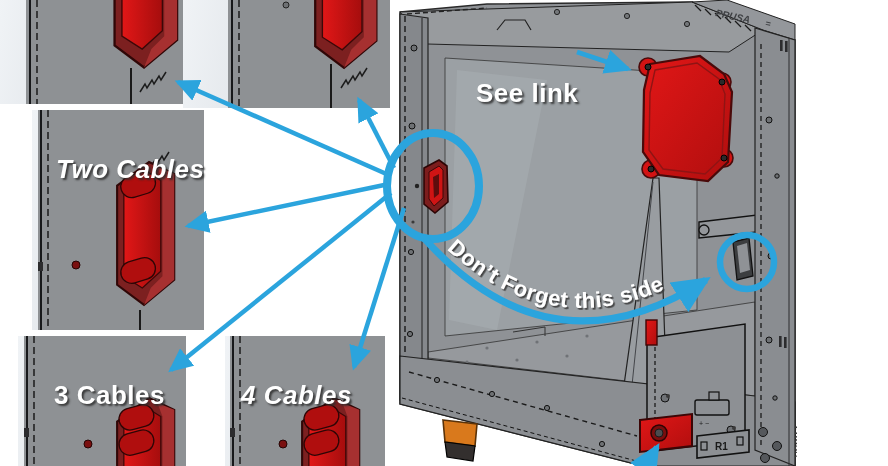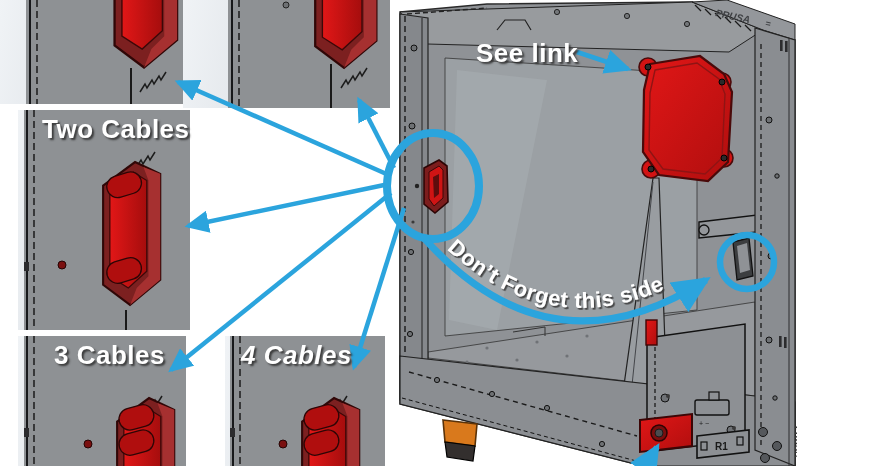--- a/index.html
+++ b/index.html
@@ -1,21 +1,21 @@
 <!DOCTYPE html>
 <html><head>
 <meta charset="utf-8">
 <style>
   html,body{margin:0;padding:0;background:#fff;}
   .canvas{position:relative;width:888px;height:466px;background:#fff;overflow:hidden;
           font-family:"Liberation Sans","DejaVu Sans",sans-serif;}
   .tile{position:absolute;background:linear-gradient(100deg,#f0f3f6 0%,#e3e7eb 35%,#ccd2d7 100%);}
   .tile svg{position:absolute;left:0;top:0;}
   .tile-label,.see-link-label{position:absolute;color:#fff;font-weight:bold;font-size:26px;
-          letter-spacing:.5px;text-shadow:2px 2px 2px rgba(45,45,45,.85);white-space:nowrap;z-index:30;}
+          letter-spacing:.5px;text-shadow:2px 2px 2px rgba(45,45,45,.85);white-space:nowrap;z-index:30;margin-top:40px;}
   .main-view{position:absolute;left:397px;top:0;}
   .overlay{position:absolute;left:0;top:0;z-index:25;pointer-events:none;}
   .curved-note{font-weight:bold;font-size:22px;letter-spacing:.5px;fill:#fff;}
 </style>
 </head>
 <body>
 
 <div class="canvas">
 
   <div class="tile" style="left:0;top:0;width:190px;height:104px;">
@@ -48,21 +48,21 @@
       <g transform="translate(116,-96) scale(0.9)">
         <path d="M18,40 L56,12 L86,26 L86,152 L50,182 L18,158 Z" fill="#7c2020" stroke="#300707" stroke-width="2.5"></path>
         <path d="M66,18 L86,26 L86,152 L50,182 L58,162 L72,148 L72,34 Z" fill="#a63030"></path>
         <path d="M26,44 L54,24 L70,34 L70,142 L48,162 L26,148 Z" fill="url(#rg1)" stroke="#3c0808" stroke-width="1.5"></path>
       </g>
       <line x1="148" y1="64" x2="148" y2="108" stroke="#1a1a1a" stroke-width="2"></line>
       <path d="M158,88 l5,-8 l2,4 l5,-8 l2,4 l5,-8 l2,4 l5,-8" stroke="#1c1c1c" stroke-width="1.5" fill="none"></path>
     </svg>
   </div>
 
-  <div class="tile" style="left:18px;top:110px;width:145px;height:220px;">
+  <div class="tile" style="left:32px;top:110px;width:145px;height:220px;font-style:italic;">
     <svg width="172" height="220" viewBox="0 0 172 220">
       <rect x="6" y="0" width="166" height="220" fill="#8e9194"></rect>
       <line x1="9" y1="0" x2="9" y2="220" stroke="#17181a" stroke-width="2"></line>
       <line x1="16" y1="0" x2="16" y2="220" stroke="#222" stroke-width="1.6" stroke-dasharray="7 4"></line>
       <rect x="6" y="152" width="5" height="9" fill="#2c2c2e"></rect>
       <path d="M104,66 l5,-8 l2,4 l5,-8 l2,4 l5,-8 l2,4 l5,-8 l2,4 l5,-8" stroke="#1c1c1c" stroke-width="1.5" fill="none"></path>
       <g transform="translate(70,42) scale(0.84)">
         <path d="M18,40 L56,12 L86,26 L86,152 L50,182 L18,158 Z" fill="#7c2020" stroke="#300707" stroke-width="2.5"></path>
         <path d="M66,18 L86,26 L86,152 L50,182 L58,162 L72,148 L72,34 Z" fill="#a63030"></path>
         <path d="M26,44 L54,24 L70,34 L70,142 L48,162 L26,148 Z" fill="url(#rg1)" stroke="#3c0808" stroke-width="1.5"></path>

